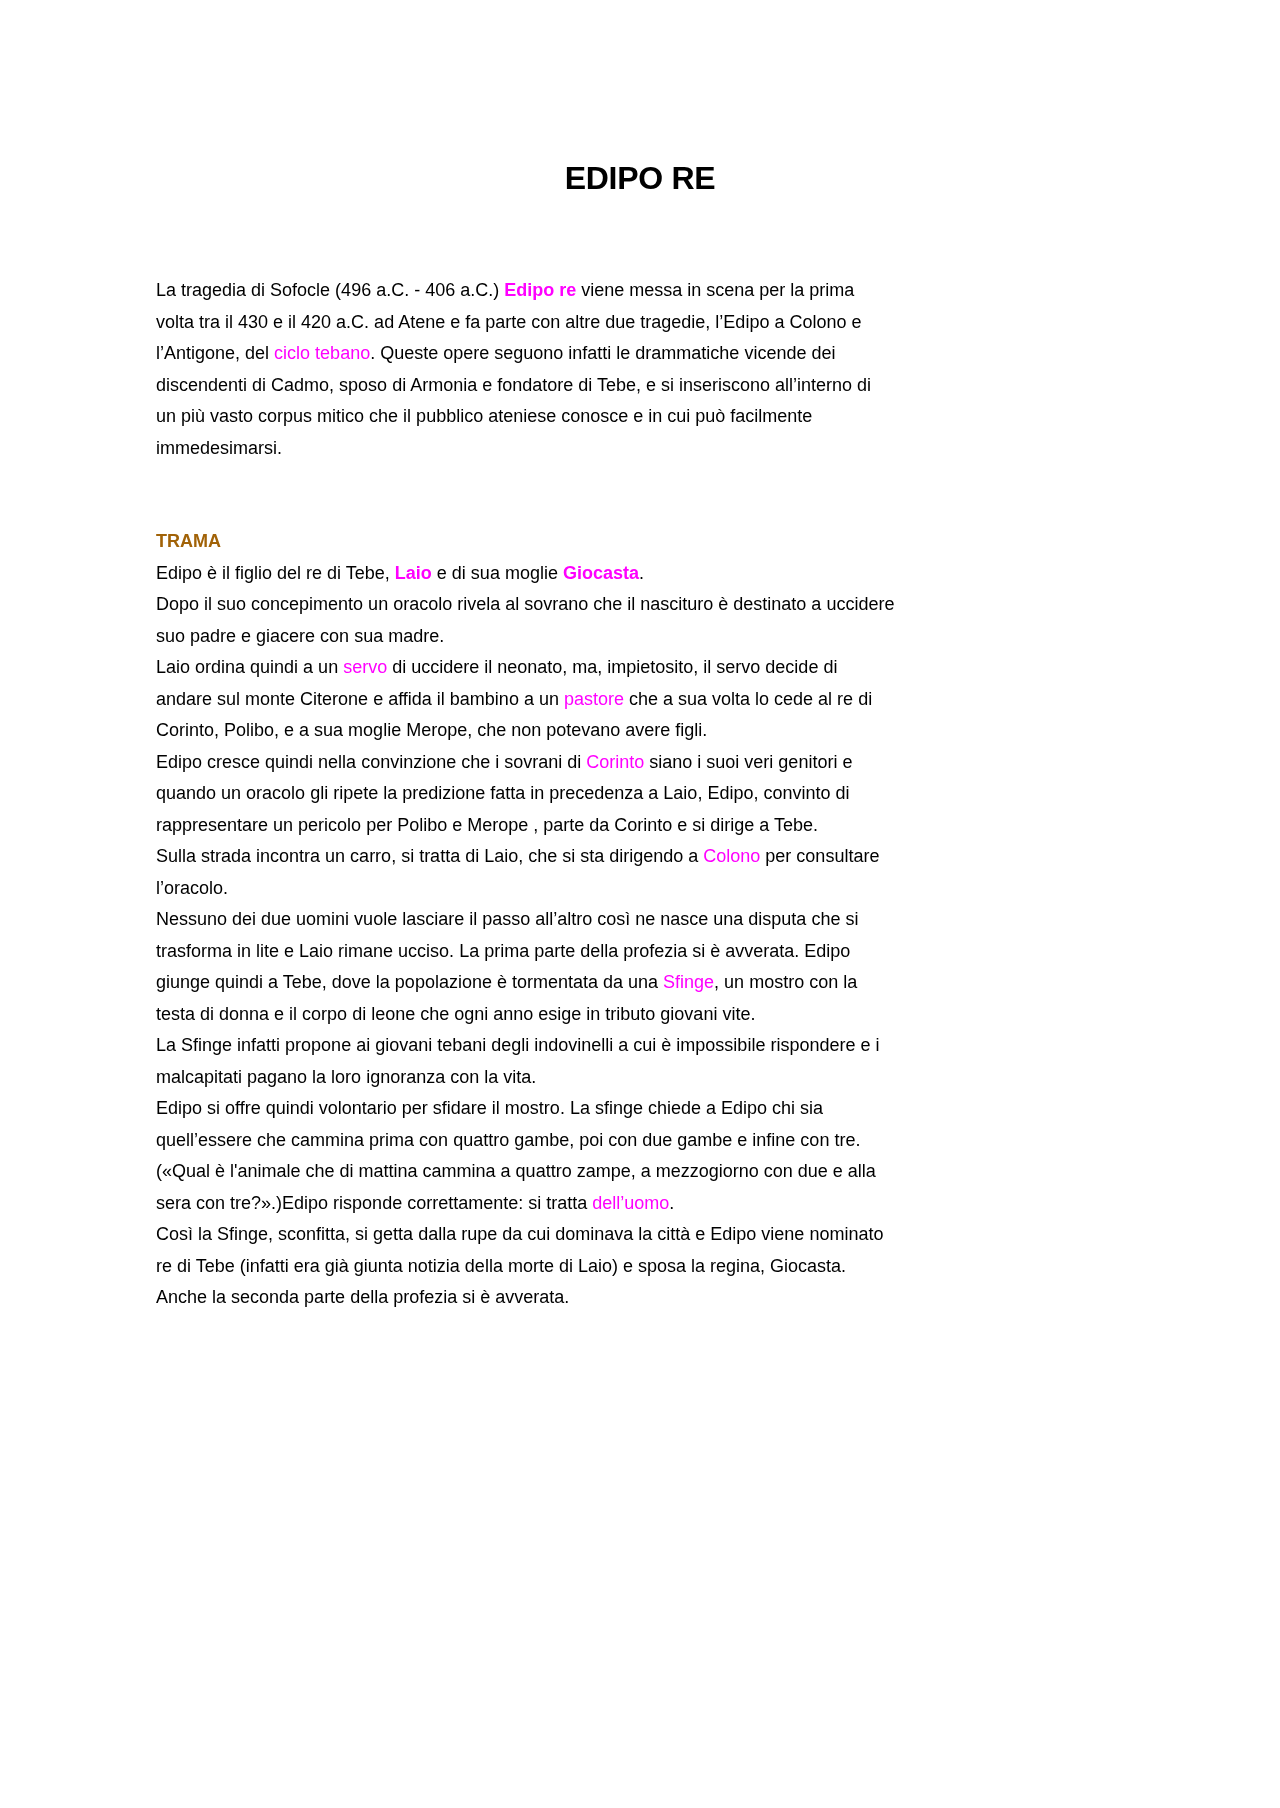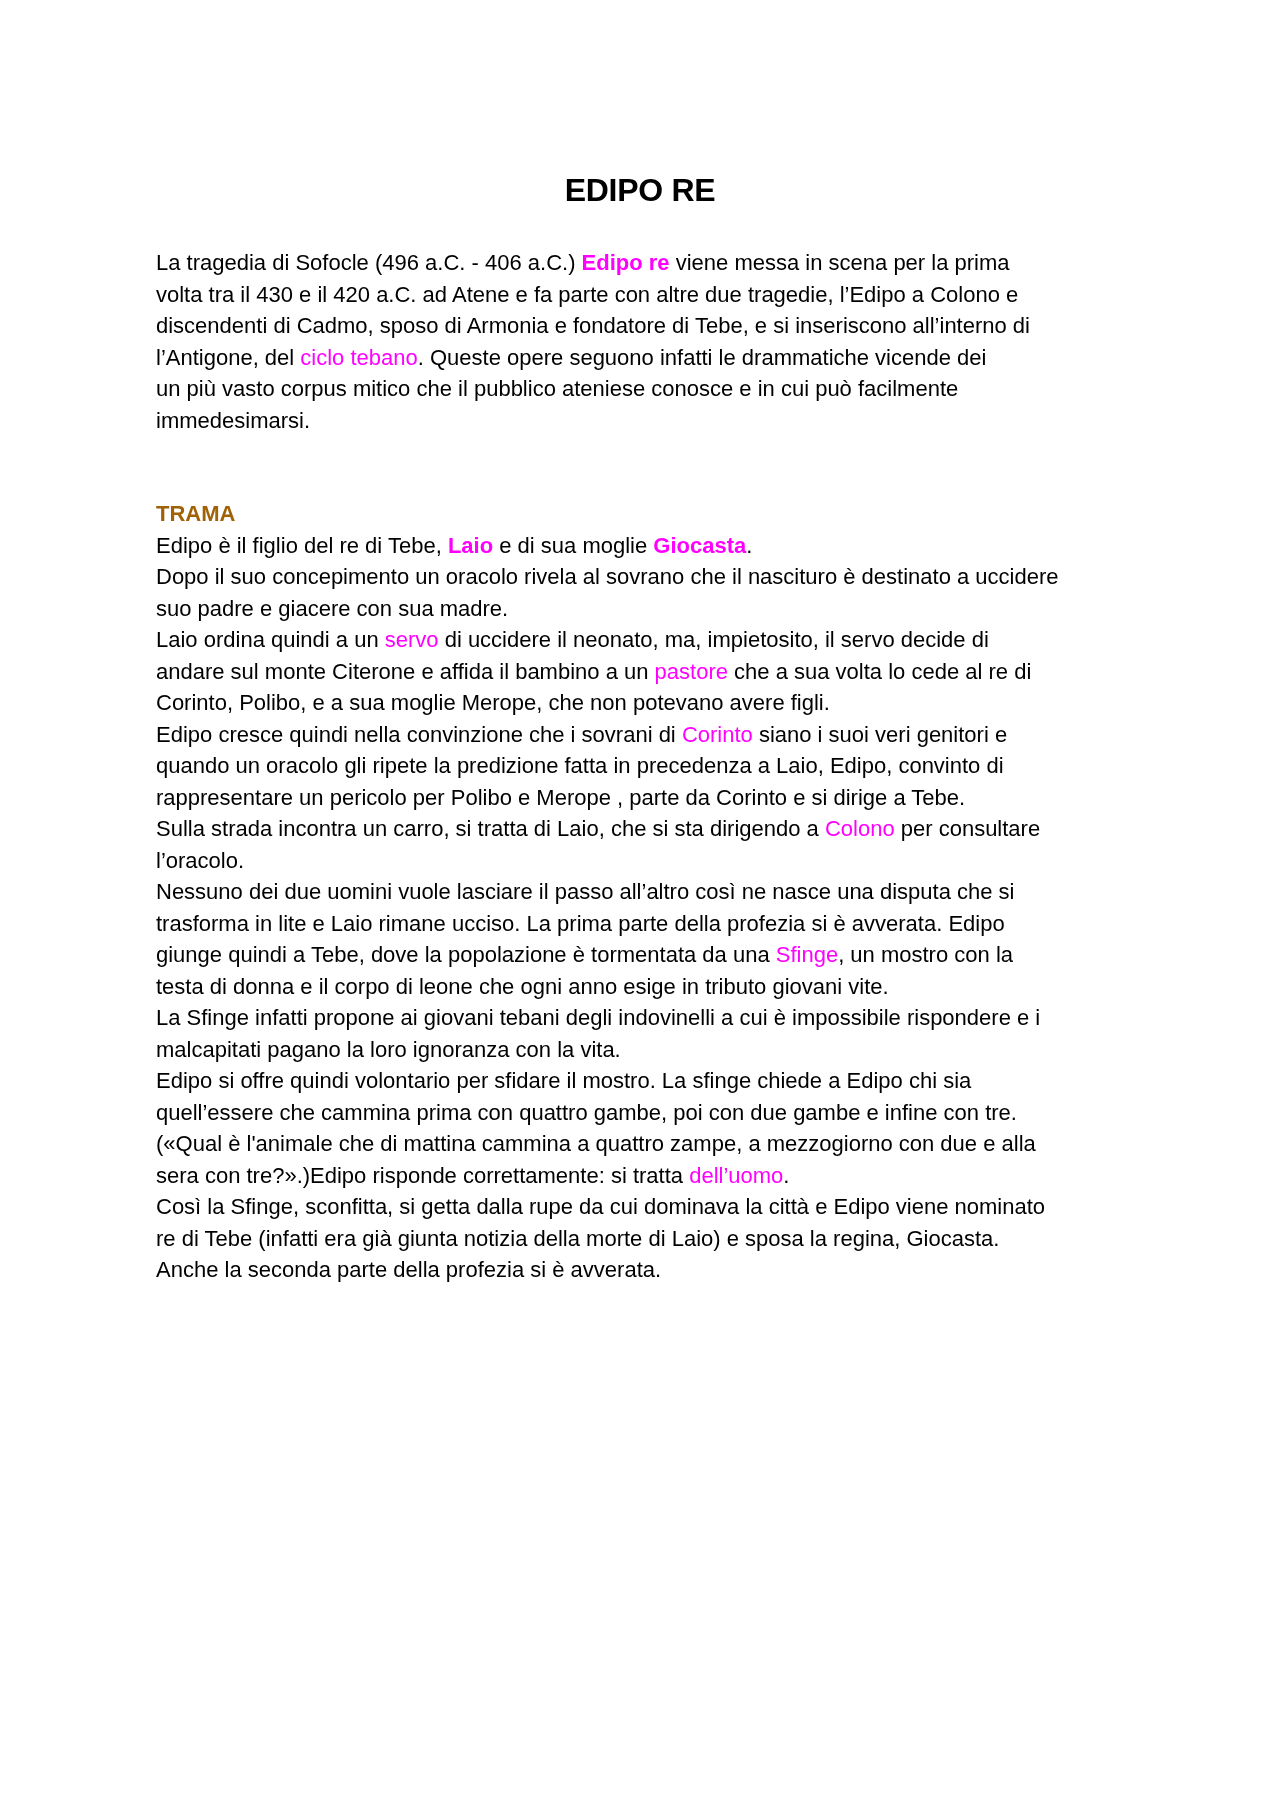--- a/index.html
+++ b/index.html
@@ -1,39 +1,39 @@
 <!DOCTYPE html>
 <html><head>
   <meta charset="utf-8">
   <style>
     html, body { margin: 0; padding: 0; background: #ffffff; }
     body { width: 1280px; height: 1808px; position: relative; overflow: hidden;
            font-family: "Liberation Sans", "DejaVu Sans", sans-serif; color: #000; }
-    .page { position: absolute; left: 0; top: 16px; width: 1280px; height: 1396px; background: #fff; }
+    .page { position: absolute; left: 0; top: 4px; width: 1280px; height: 1396px; background: #fff; }
     .title { position: absolute; top: 155px; left: 0; width: 1280px; text-align: center;
              font-weight: bold; font-size: 32px; line-height: 38px; letter-spacing: -0.3px; }
-    .block { position: absolute; left: 156px; width: 990px; font-size: 22px; line-height: 31.5px; }
+    .block { position: absolute; left: 156px; width: 990px; font-size: 18px; line-height: 31.5px; margin-top: 40px; }
     .intro { top: 231px; }
     .trama { top: 482px; }
     .line { white-space: nowrap; display: block; height: 31.5px; }
     .hl { color: #ff00ff; }
     .hl-b { color: #ff00ff; font-weight: bold; }
     .heading { color: #a16207; font-weight: bold; }
   </style>
 </head>
 <body>
 
 <div class="page">
   <div class="title">EDIPO RE</div>
 
   <div class="block intro" id="intro-block">
       <span class="line"><span>La tragedia di Sofocle (496 a.C. - 406 a.C.) </span><span class="hl-b">Edipo re</span><span> viene messa in scena per la prima</span></span>
       <span class="line"><span>volta tra il 430 e il 420 a.C. ad Atene e fa parte con altre due tragedie, l’Edipo a Colono e</span></span>
+      <span class="line"><span>l’Antigone, del </span><span class="hl">ciclo tebano</span><span>. Queste opere seguono infatti le drammatiche vicende dei</span></span>
       <span class="line"><span>discendenti di Cadmo, sposo di Armonia e fondatore di Tebe, e si inseriscono all’interno di</span></span>
-      <span class="line"><span>l’Antigone, del </span><span class="hl">ciclo tebano</span><span>. Queste opere seguono infatti le drammatiche vicende dei</span></span>
       <span class="line"><span>un più vasto corpus mitico che il pubblico ateniese conosce e in cui può facilmente</span></span>
       <span class="line"><span>immedesimarsi.</span></span>
     </div>
 
   <div class="block trama">
     <span class="line heading">TRAMA</span>
     <div id="trama-block">
         <span class="line"><span>Edipo è il figlio del re di Tebe, </span><span class="hl-b">Laio</span><span> e di sua moglie </span><span class="hl-b">Giocasta</span><span>.</span></span>
         <span class="line"><span>Dopo il suo concepimento un oracolo rivela al sovrano che il nascituro è destinato a uccidere</span></span>
         <span class="line"><span>suo padre e giacere con sua madre.</span></span>

